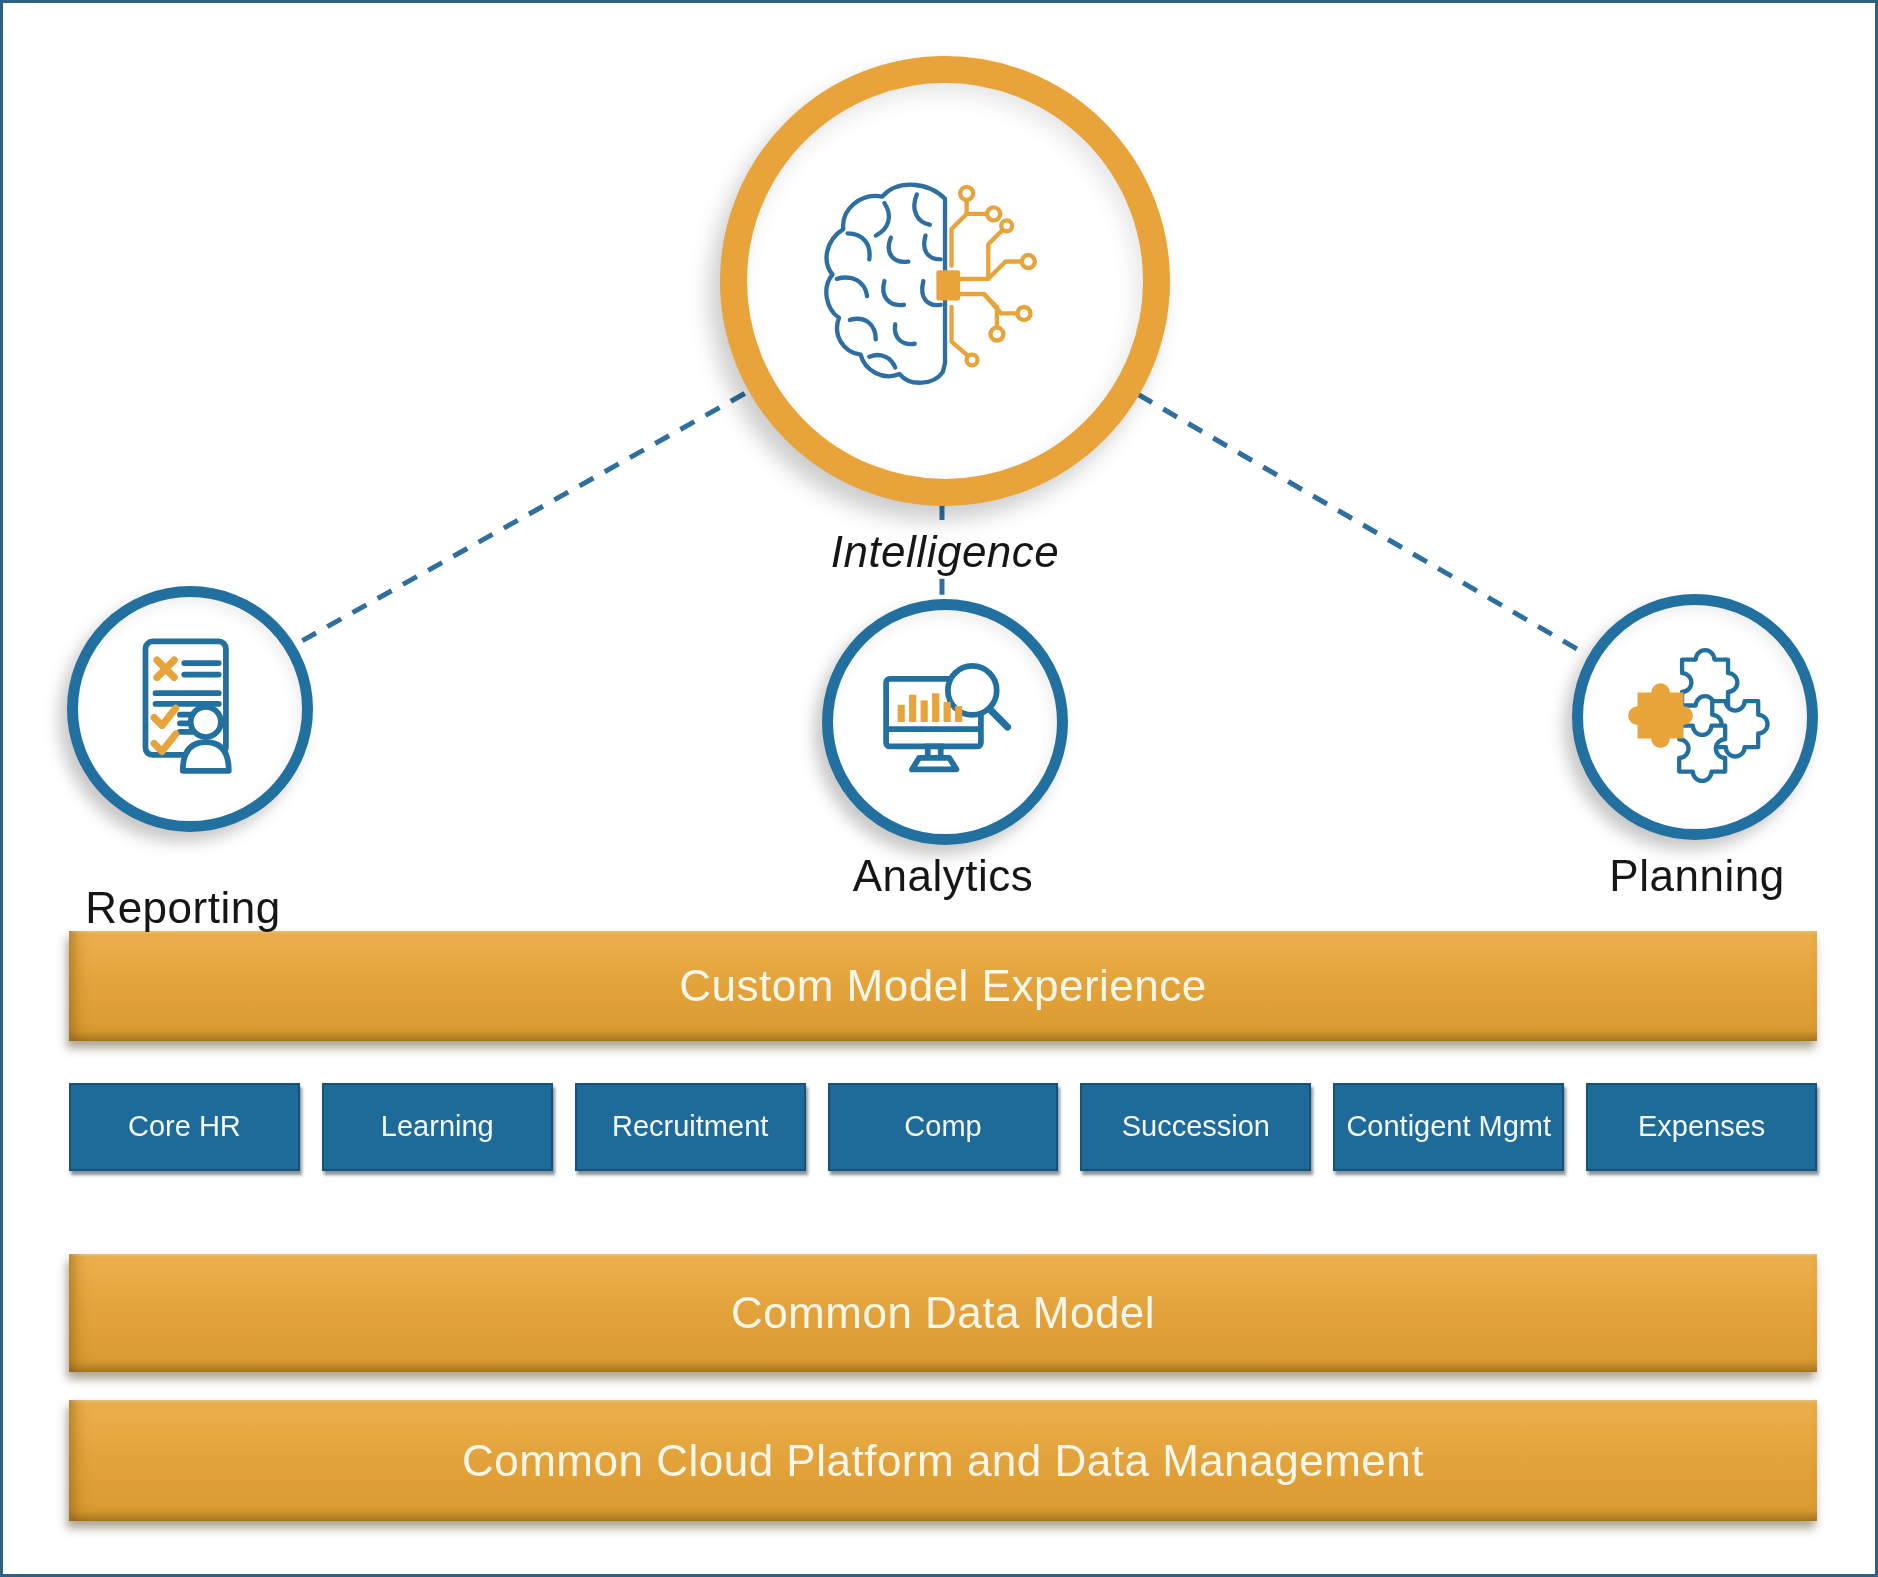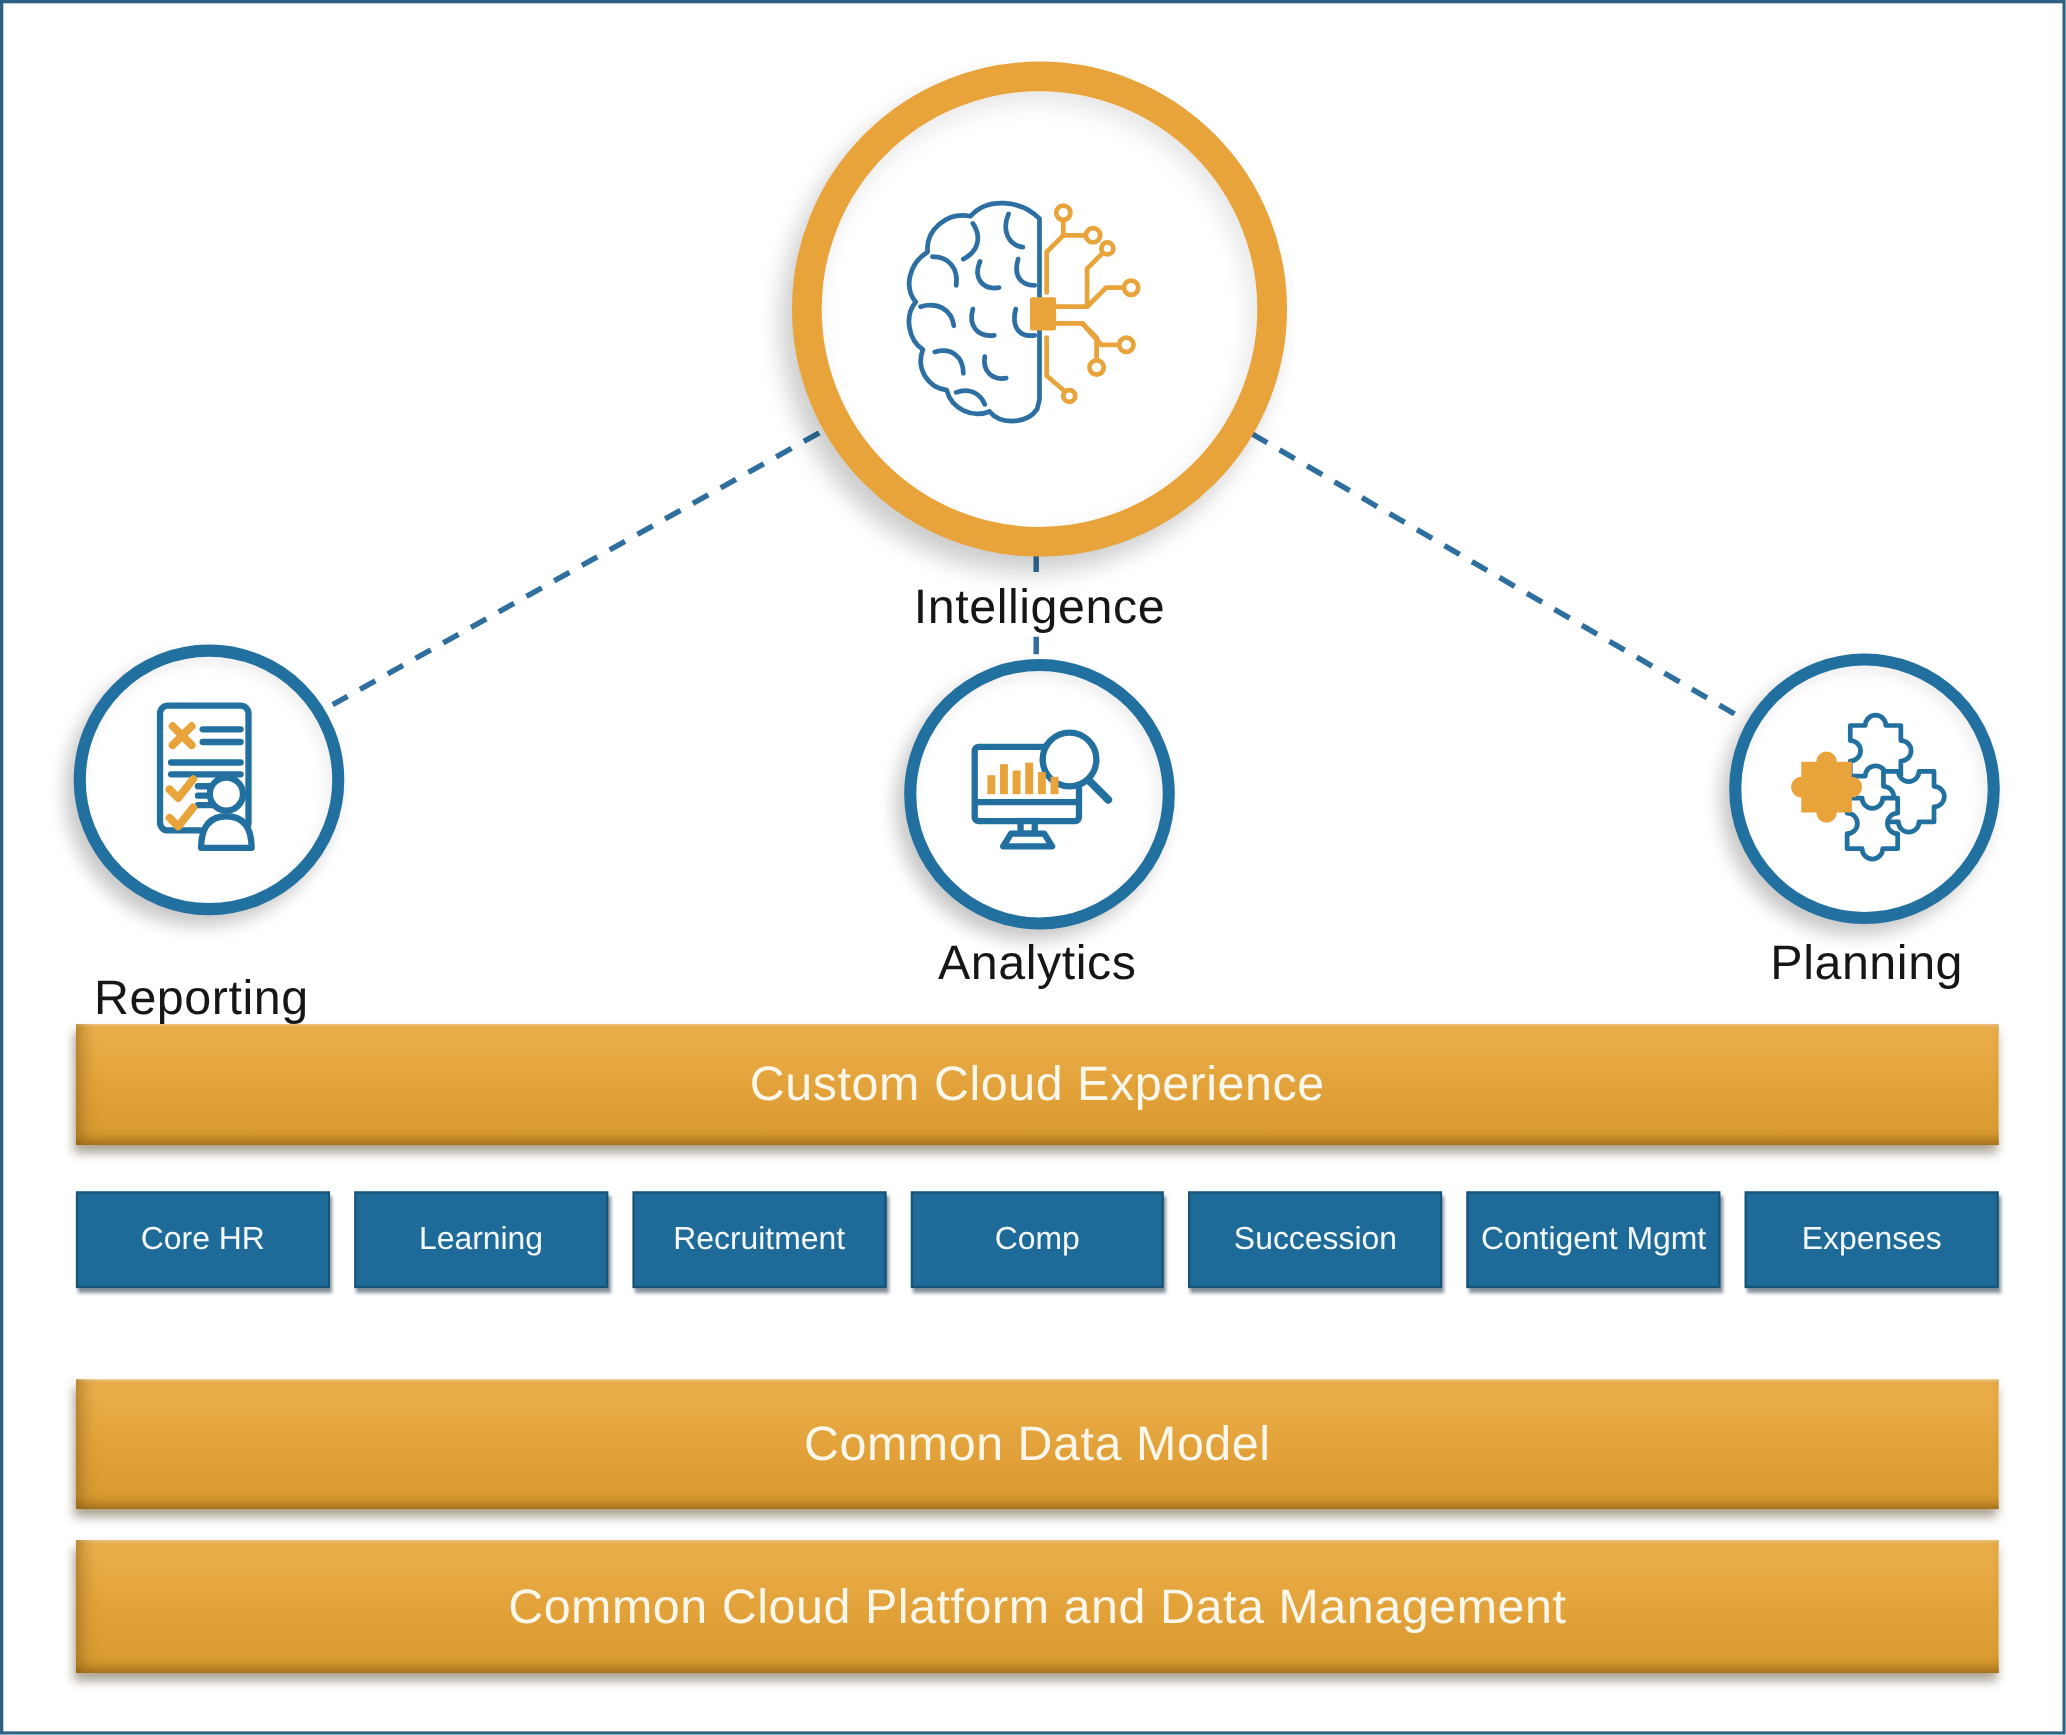--- a/index.html
+++ b/index.html
@@ -28,21 +28,21 @@
   }
   #circle-reporting{left:64px;top:583px;}
   #circle-analytics{left:819px;top:596px;}
   #circle-planning{left:1569px;top:591px;}
 
   .node-label{
     position:absolute;z-index:3;
     transform:translateX(-50%);
     color:#161616;font-size:44px;letter-spacing:.5px;white-space:nowrap;
   }
-  #label-intelligence{left:942px;top:524px;}
+  #label-intelligence{left:942px;top:524px;font-style:italic;}
   #label-reporting{left:180px;top:848px;margin-top:32px;}
   #label-analytics{left:940px;top:848px;}
   #label-planning{left:1694px;top:848px;text-align:right;}
 
   .band{
     position:absolute;left:66px;width:1748px;z-index:2;
     display:flex;align-items:center;justify-content:center;
     background:linear-gradient(180deg,#ecb04c 0%,#e2a139 55%,#d89a30 100%);
     box-shadow:-2px 7px 9px rgba(70,50,15,.45),
                inset 14px 0 16px -10px rgba(120,80,12,.55),
@@ -175,21 +175,21 @@
         <path d="M92,30 h19 a12,12 0 1 1 26,0 h19 v19 a12,12 0 1 1 0,26 v19 h-19 a12,12 0 1 0 -26,0 h-19 v-19 a12,12 0 1 0 0,-26 v-19 Z"></path>
         <path d="M134,88 h19 a12,12 0 1 0 26,0 h19 v19 a12,12 0 1 1 0,26 v19 h-19 a12,12 0 1 1 -26,0 h-19 v-19 a12,12 0 1 0 0,-26 v-19 Z"></path>
         <path d="M88,122 h19 a12,12 0 1 0 26,0 h19 v19 a12,12 0 1 0 0,26 v19 h-19 a12,12 0 1 1 -26,0 h-19 v-19 a12,12 0 1 0 0,-26 v-19 Z"></path>
       </g>
       <path d="M30,76 h19 a12,12 0 1 1 26,0 h19 v19 a12,12 0 1 1 0,26 v19 h-19 a12,12 0 1 1 -26,0 h-19 v-19 a12,12 0 1 1 0,-26 v-19 Z" fill="#e8a33b"></path>
     </svg>
   </div>
   <div class="node-label" id="label-planning">Planning</div>
 
   <div class="band" id="band-cue">
-    <span>Custom Cloud Experience</span>
+    <span>Custom Model Experience</span>
   </div>
 
   <div class="module-row">
     <div class="module-box">
         <span>Core HR</span>
       </div>
     <div class="module-box">
         <span>Learning</span>
       </div>
     <div class="module-box">

